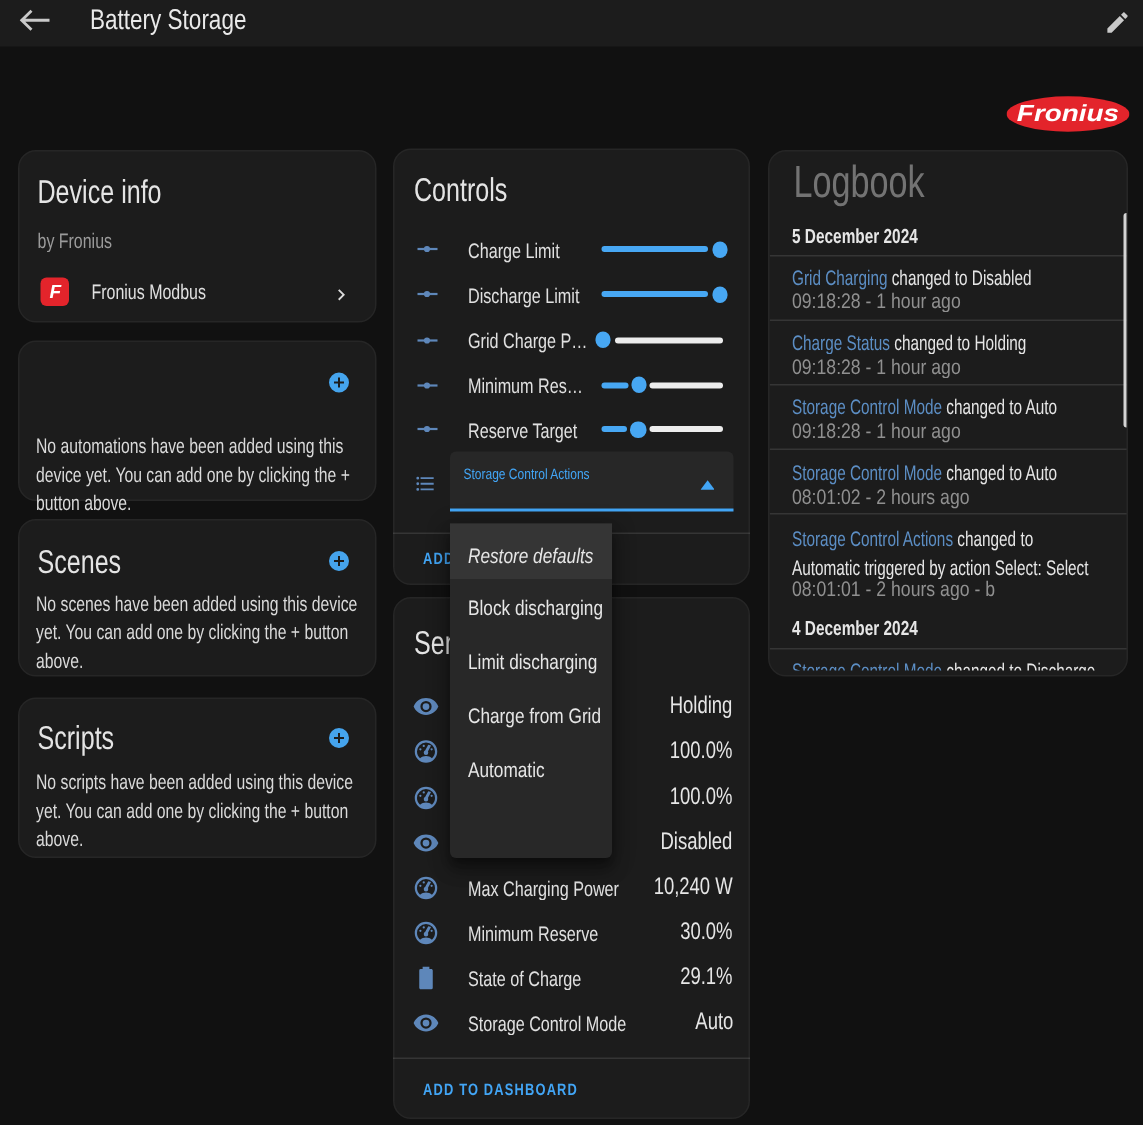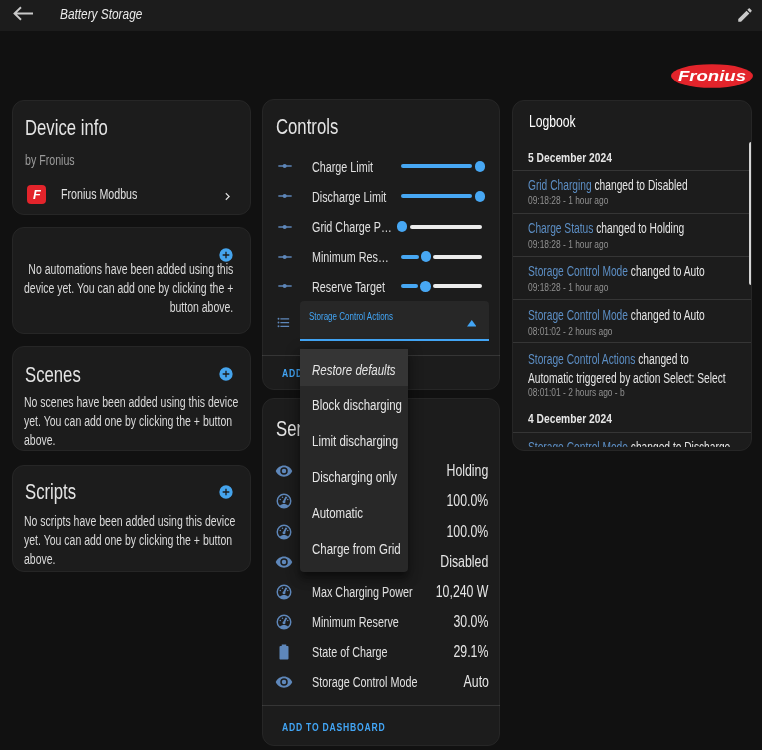--- a/index.html
+++ b/index.html
@@ -8,35 +8,35 @@
 .abs { position:absolute; }
 .card { position:absolute; background:#1c1c1c; border-radius:12px; border:1px solid #262626; }
 .t { display:inline-block; transform:scaleX(0.76); transform-origin:0 0; white-space:nowrap; }
 .tr { display:inline-block; transform:scaleX(0.76); transform-origin:100% 0; white-space:nowrap; }
 .ctitle { position:absolute; font-size:22px; color:#e4e4e4; line-height:24px; }
 .body14 { position:absolute; font-size:14px; line-height:19px; color:#dadada; }
 .lbl { position:absolute; font-size:14px; color:#e0e0e0; line-height:16px; }
 .val { position:absolute; font-size:16px; color:#e6e6e6; line-height:16px; text-align:right; }
 .sep { position:absolute; height:1px; background:rgba(255,255,255,0.115); }
 .link { color:#5c8ec4; }
-.ts { position:absolute; font-size:10px; color:#909090; line-height:15px; }
+.ts { position:absolute; font-size:14px; color:#909090; line-height:15px; }
 .msg { position:absolute; font-size:14px; color:#e6e6e6; line-height:19px; }
 .dateh { position:absolute; font-size:13.5px; font-weight:bold; color:#e6e6e6; line-height:19px; }
 .addbtn { position:absolute; font-size:11px; font-weight:bold; letter-spacing:1px; color:#42a5f5; line-height:15px; }
 .mitem { height:35.8px; display:flex; align-items:center; padding-left:11.8px; font-size:14px; color:#e6e6e6; }
 </style>
 </head>
 <body>
 <div id="stage">
 
 <div class="abs" style="left:0;top:0;width:762px;height:31px;background:#1c1c1c;"></div>
 <svg class="abs" style="left:13px;top:6px;" width="21" height="15" viewBox="0 0 21 15">
       <path fill="none" stroke="#c9c9c9" stroke-width="1.9" d="M20,7.5H1.2M8,1.2L1.5,7.5L8,13.8"></path>
     </svg>
-<div class="abs" style="left:60px;top:2.8px;font-size:15px;color:#eaeaea;line-height:21px;font-style:italic;"><span class="t" style="transform:scaleX(0.79)">Battery Storage</span></div>
+<div class="abs" style="left:60px;top:2.8px;font-size:19px;color:#eaeaea;line-height:21px;"><span class="t" style="transform:scaleX(0.79)">Battery Storage</span></div>
 <svg class="abs" style="left:735.5px;top:5.8px;" width="18" height="18" viewBox="0 0 24 24">
       <path fill="#c9c9c9" d="M20.71,7.04C21.1,6.65 21.1,6 20.71,5.63L18.37,3.29C18,2.9 17.35,2.9 16.96,3.29L15.12,5.12L18.87,8.87M3,17.25V21H6.75L17.81,9.93L14.06,6.18L3,17.25Z"></path>
     </svg>
 
 <svg class="abs" style="left:671px;top:63.5px;" width="82" height="24" viewBox="0 0 82 24">
   <ellipse cx="41" cy="12" rx="41" ry="11.8" fill="#e3242b"></ellipse>
   <text x="41" y="17" text-anchor="middle" font-family="Liberation Sans" font-size="15.5" font-weight="bold" font-style="italic" fill="#ffffff" transform="translate(41 0) scale(1.2 1) translate(-41 0)">Fronius</text>
 </svg>
 
 <div class="card" style="left:12px;top:100px;width:239px;height:114.5px;"></div>
@@ -48,21 +48,21 @@
     </svg>
 <div class="lbl" style="left:60.5px;top:186px;"><span class="t">Fronius Modbus</span></div>
 <svg class="abs" style="left:219.7px;top:188.5px;" width="15" height="15" viewBox="0 0 24 24">
       <path fill="#dadada" d="M8.59,16.58L13.17,12L8.59,7.41L10,6L16,12L10,18L8.59,16.58Z"></path>
     </svg>
 
 <div class="card" style="left:12px;top:227px;width:239px;height:107px;"></div>
 <svg class="abs" style="left:217.8px;top:247.4px;" width="16" height="16" viewBox="0 0 24 24">
       <path fill="#45a4ed" d="M17,13H13V17H11V13H7V11H11V7H13V11H17M12,2A10,10 0 0,0 2,12A10,10 0 0,0 12,22A10,10 0 0,0 22,12A10,10 0 0,0 12,2Z"></path>
     </svg>
-<div class="body14" style="left:24px;top:260px;text-align:right;"><span class="t" style="transform:scaleX(0.75)">No automations have been added using this<br>device yet. You can add one by clicking the +<br>button above.</span></div>
+<div class="body14" style="left:24px;top:288px;"><span class="t" style="transform:scaleX(0.75)">No automations have been added using this<br>device yet. You can add one by clicking the +<br>button above.</span></div>
 
 <div class="card" style="left:12px;top:346px;width:239px;height:105px;"></div>
 <div class="ctitle" style="left:25px;top:363.1px;"><span class="t">Scenes</span></div>
 <svg class="abs" style="left:217.8px;top:366px;" width="16" height="16" viewBox="0 0 24 24">
       <path fill="#45a4ed" d="M17,13H13V17H11V13H7V11H11V7H13V11H17M12,2A10,10 0 0,0 2,12A10,10 0 0,0 12,22A10,10 0 0,0 22,12A10,10 0 0,0 12,2Z"></path>
     </svg>
 <div class="body14" style="left:24px;top:392.5px;"><span class="t" style="transform:scaleX(0.75)">No scenes have been added using this device<br>yet. You can add one by clicking the + button<br>above.</span></div>
 
 <div class="card" style="left:12px;top:465px;width:239px;height:107px;"></div>
 <div class="ctitle" style="left:25px;top:480.4px;"><span class="t">Scripts</span></div>
@@ -167,21 +167,21 @@
       <svg class="abs" style="left:274.5px;top:673px" width="18" height="18" viewBox="0 0 24 24">
         <path fill="#5e87ba" d="M12,9A3,3 0 0,0 9,12A3,3 0 0,0 12,15A3,3 0 0,0 15,12A3,3 0 0,0 12,9M12,17A5,5 0 0,1 7,12A5,5 0 0,1 12,7A5,5 0 0,1 17,12A5,5 0 0,1 12,17M12,4.5C7,4.5 2.73,7.61 1,12C2.73,16.39 7,19.5 12,19.5C17,19.5 21.27,16.39 23,12C21.27,7.61 17,4.5 12,4.5Z"></path>
       </svg>
       <div class="lbl" style="left:312px;top:674.2px;"><span class="t" style="transform:scaleX(0.77)">Storage Control Mode</span></div>
       <div class="val" style="left:380px;top:674.2px;width:108.7px;"><span class="tr" style="transform:scaleX(0.77)">Auto</span></div>
     </div>
 <div class="sep" style="left:262px;top:705px;width:238px;"></div>
 <div class="addbtn" style="left:282px;top:720.4px;"><span class="t" style="transform:scaleX(0.78)">ADD TO DASHBOARD</span></div>
 
 <div class="card" style="left:512px;top:100px;width:240px;height:351px;overflow:hidden;">
-  <div style="position:absolute;left:0;top:8.6px;font-size:16px;line-height:24px;color:#ffffff;"><span class="t" style="margin-left:16px;">Logbook</span></div>
+  <div style="position:absolute;left:0;top:8.6px;font-size:30px;line-height:24px;color:#737373;"><span class="t" style="margin-left:16px;">Logbook</span></div>
   <div style="position:absolute;left:0;top:40px;width:240px;height:306px;overflow:hidden;">
     <div style="position:relative;width:240px;height:306px;">
       <div class="dateh" style="left:15px;top:6.5px;"><span class="t">5 December 2024</span></div>
       <div class="sep" style="left:0;top:29px;width:240px;"></div>
       <div class="msg" style="left:14.8px;top:35px;"><span class="t" style="transform:scaleX(0.73)"><span class="link">Grid Charging</span> changed to Disabled</span></div>
       <div class="ts" style="left:14.8px;top:52.2px;"><span class="t" style="transform:scaleX(0.84)">09:18:28 - 1 hour ago</span></div>
       <div class="sep" style="left:0;top:72px;width:240px;"></div>
       <div class="msg" style="left:14.8px;top:78px;text-align:center;"><span class="t" style="transform:scaleX(0.73)"><span class="link">Charge Status</span> changed to Holding</span></div>
       <div class="ts" style="left:14.8px;top:95.6px;"><span class="t" style="transform:scaleX(0.84)">09:18:28 - 1 hour ago</span></div>
       <div class="sep" style="left:0;top:114.8px;width:240px;"></div>
@@ -206,23 +206,20 @@
   <div class="mitem" style="position:relative;font-style:italic;">
         <span class="t" style="transform:scaleX(0.82)">Restore defaults</span>
       </div>
   <div class="mitem">
         <span class="t" style="transform:scaleX(0.82)">Block discharging</span>
       </div>
   <div class="mitem">
         <span class="t" style="transform:scaleX(0.82)">Limit discharging</span>
       </div>
   <div class="mitem">
-        <span class="t" style="transform:scaleX(0.82)">Discharging only</span>
+        <span class="t" style="transform:scaleX(0.82)">Charge from Grid</span>
       </div>
   <div class="mitem">
         <span class="t" style="transform:scaleX(0.82)">Automatic</span>
       </div>
-  <div class="mitem">
-        <span class="t" style="transform:scaleX(0.82)">Charge from Grid</span>
-      </div>
 </div>
 
 </div>
 
 </body></html>

